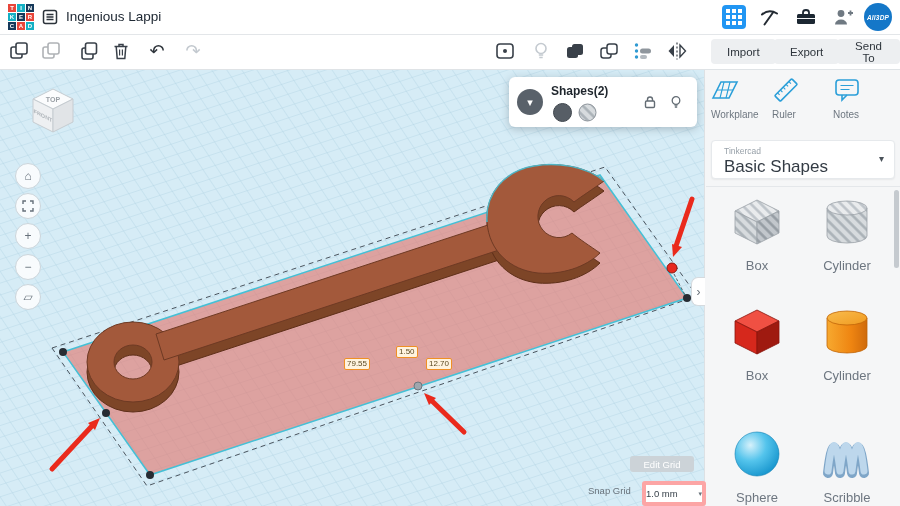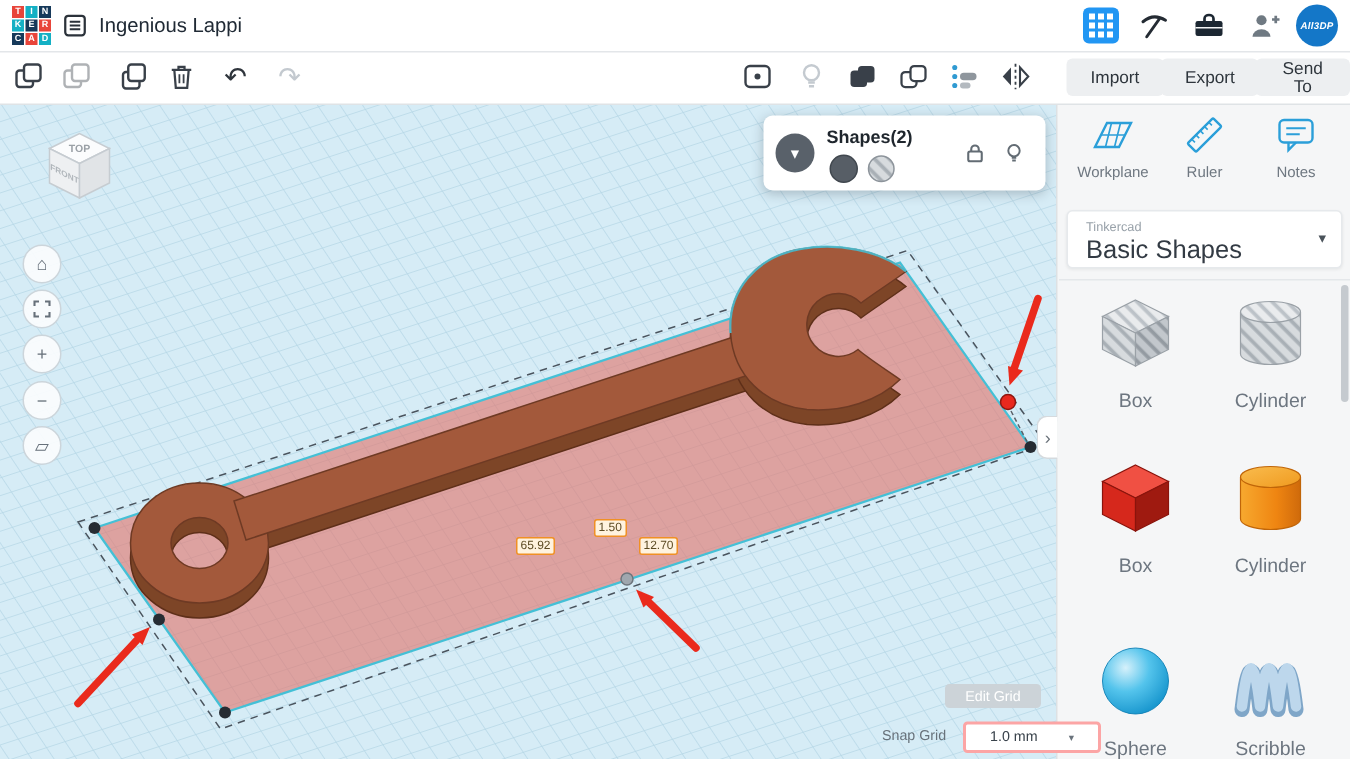--- a/index.html
+++ b/index.html
@@ -28,40 +28,40 @@
   .canvas{position:absolute;left:0;top:69px;width:704px;height:437px;}
   .nav-circle{position:absolute;left:15px;width:24px;height:24px;border-radius:50%;
               background:rgba(252,253,254,.9);border:1px solid #ccd5db;color:#66707a;
               display:flex;align-items:center;justify-content:center;font-size:12px;z-index:6;}
   .dim-chip{position:absolute;font-size:8px;line-height:10px;padding:0 2px;background:#fff3df;
             border:1px solid #f09024;color:#5c4a22;border-radius:2px;z-index:7;}
   .edit-grid{position:absolute;left:630px;top:456px;width:64px;height:16px;background:#ccd3d8;border:none;
              border-radius:3px;color:#fff;font-size:9.5px;line-height:16px;text-align:center;z-index:7;
              font-family:"Liberation Sans",sans-serif;}
   .snap-label{position:absolute;left:588px;top:485px;font-size:9.5px;color:#68727b;z-index:7;}
-  .snap-box{position:absolute;left:642px;top:481px;width:56px;height:17px;background:#fff;border:2px solid #fca5a5;
-            border-radius:3px;display:flex;align-items:center;justify-content:space-between;padding:0 16px;z-index:7;}
+  .snap-box{position:absolute;left:642px;top:481px;width:56px;height:17px;background:#fff;border:4px solid #fca5a5;
+            border-radius:3px;display:flex;align-items:center;justify-content:space-between;padding:0 0;z-index:7;}
   .snap-box .val{font-size:9.5px;color:#39424b;}
   .snap-box .chev{font-size:7px;color:#6a737c;}
   .collapse-tab{position:absolute;left:691px;top:277px;width:13px;height:27px;background:#fff;
                 border:1px solid #d5dade;border-right:none;border-radius:7px 0 0 7px;z-index:8;
                 display:flex;align-items:center;justify-content:center;font-size:12px;color:#687078;}
   
   .shapes-panel{position:absolute;left:509px;top:77px;width:188px;height:50px;background:#fff;border-radius:6px;
                 box-shadow:0 2px 8px rgba(30,40,50,.25);z-index:10;}
   .sp-chev{position:absolute;left:8px;top:12px;width:26px;height:26px;border-radius:50%;background:#59616a;
            color:#fff;font-size:11px;display:flex;align-items:center;justify-content:center;}
   .sp-title{position:absolute;left:42px;top:7px;font-size:12px;font-weight:bold;color:#1f262d;}
   .swatch1{position:absolute;left:44px;top:26px;width:17px;height:17px;border-radius:50%;background:#575e66;border:1px solid #40474e;}
   .swatch2{position:absolute;left:69px;top:26px;width:19px;height:19px;}
   .sp-lock{position:absolute;left:134px;top:18px;}
   .sp-bulb{position:absolute;left:160px;top:18px;}
   
   .rpanel{position:absolute;left:704px;top:69px;width:196px;height:437px;background:#f5f6f7;border-left:1px solid #dde1e4;z-index:5;}
-  .tool-item{position:absolute;top:7px;width:62px;text-align:center;}
+  .tool-item{position:absolute;top:7px;width:62px;}
   .tool-item .lbl{font-size:10px;color:#6e7780;margin-top:1px;}
   .lib-card{position:absolute;left:6px;top:71px;width:182px;height:37px;background:#fff;border-radius:4px;
             border:1px solid #e6e9ec;box-shadow:0 1px 2px rgba(0,0,0,.06);}
   .lib-kicker{position:absolute;left:12px;top:5px;font-size:8.5px;color:#98a1a9;}
   .lib-val{position:absolute;left:12px;top:16px;font-size:17px;color:#333b44;}
   .lib-chev{position:absolute;right:10px;top:12px;font-size:10px;color:#4a525a;}
   .rp-divider{position:absolute;left:1px;top:117px;width:194px;height:1px;background:#e4e7ea;}
   .shape-item{position:absolute;width:70px;text-align:center;}
   .shape-item .lbl{font-size:13px;color:#6d7680;margin-top:2px;}
   .scrollthumb{position:absolute;left:189px;top:121px;width:5px;height:78px;background:#c5cacf;border-radius:3px;}
@@ -302,21 +302,21 @@
     <div class="nav-circle" style="top:124px">
       <svg width="12" height="12" viewBox="0 0 12 12" fill="none" stroke="#66707a" stroke-width="1.4">
         <path d="M1 4 V1 H4 M8 1 H11 V4 M11 8 V11 H8 M4 11 H1 V8"></path>
         </svg>
     </div>
     <div class="nav-circle" style="top:154px">+</div>
     <div class="nav-circle" style="top:185px">−</div>
     <div class="nav-circle" style="top:215px">▱</div>
 
     <div class="dim-chip" style="left:396px;top:277px">1.50</div>
-    <div class="dim-chip" style="left:344px;top:289px">65.92</div>
+    <div class="dim-chip" style="left:344px;top:289px">79.55</div>
     <div class="dim-chip" style="left:426px;top:289px">12.70</div>
 
     <div class="shapes-panel" style="left:509px;top:8px">
       <div class="sp-chev">
           <span>▾</span>
         </div>
       <div class="sp-title">Shapes(2)</div>
       <div class="swatch1"></div>
       <svg class="swatch2" width="19" height="19">
         <circle cx="9.5" cy="9.5" r="8.5" fill="url(#pGray)" stroke="#8d949b" stroke-width="1"></circle>

